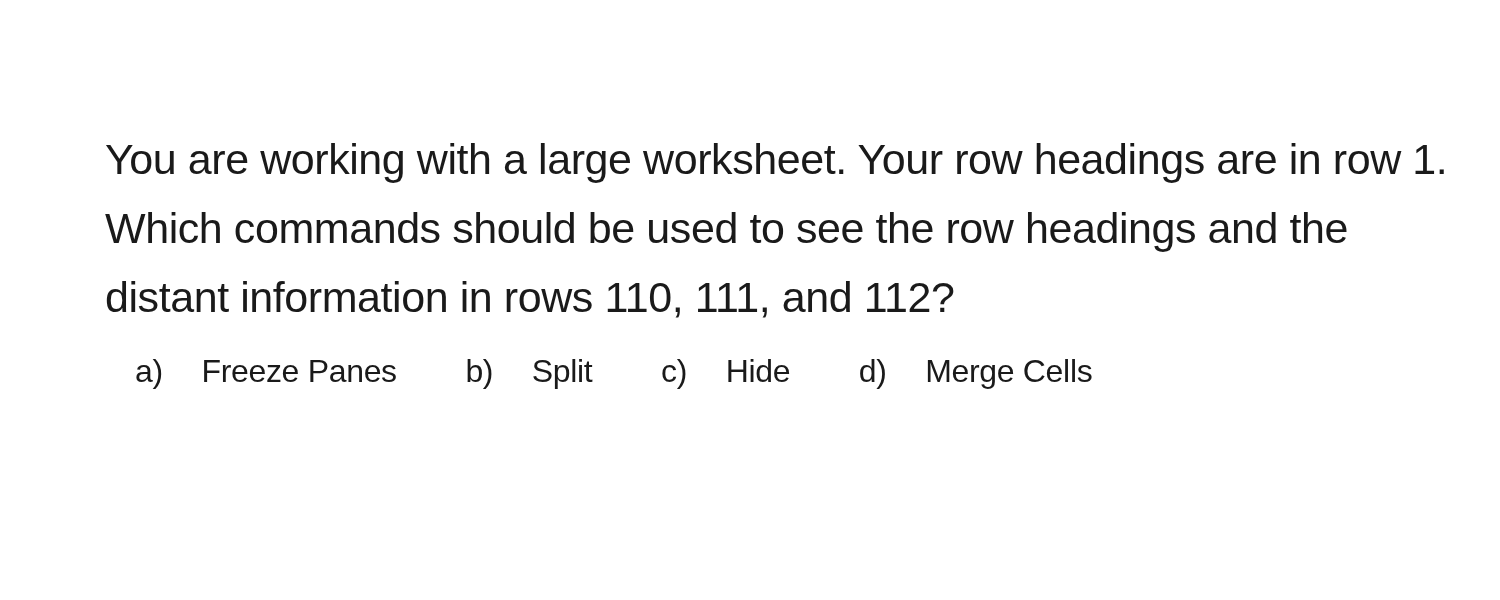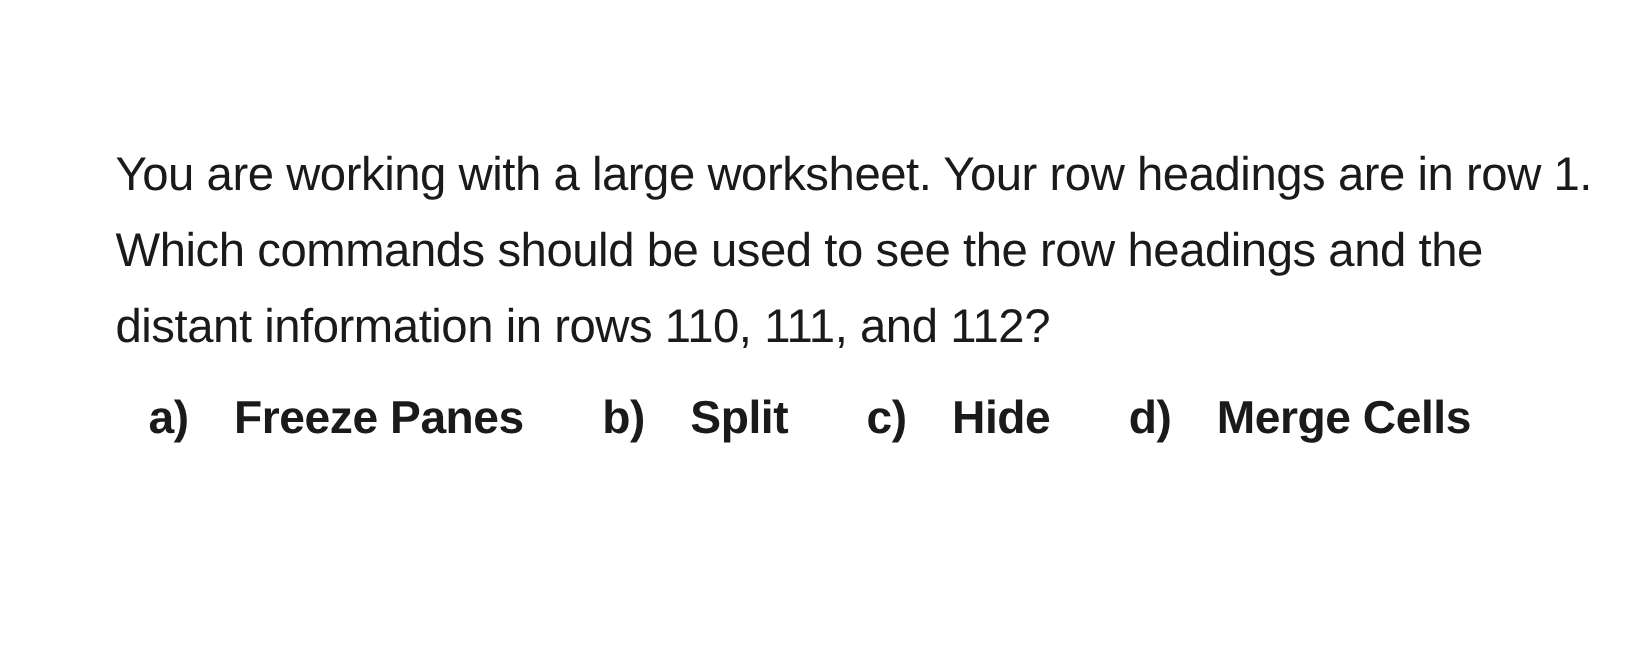--- a/index.html
+++ b/index.html
@@ -16,25 +16,25 @@
       overflow: hidden;
     }
     .question-text {
       font-size: 43px;
       line-height: 1.6;
       color: #1a1a1a;
       letter-spacing: -0.01em;
       font-weight: 400;
     }
     .options-line {
-      font-size: 42px;
+      font-size: 32px;
       line-height: 1.6;
       color: #1a1a1a;
       letter-spacing: -0.01em;
-      font-weight: 700;
+      font-weight: 400;
     }
     .option-item {
       display: inline;
     }
   </style>
 </head>
 <body>
 
 <div class="question-text">You are working with a large worksheet. Your row headings are in row 1. Which commands should be used to see the row headings and the distant information in rows 110, 111, and 112?</div>
 

